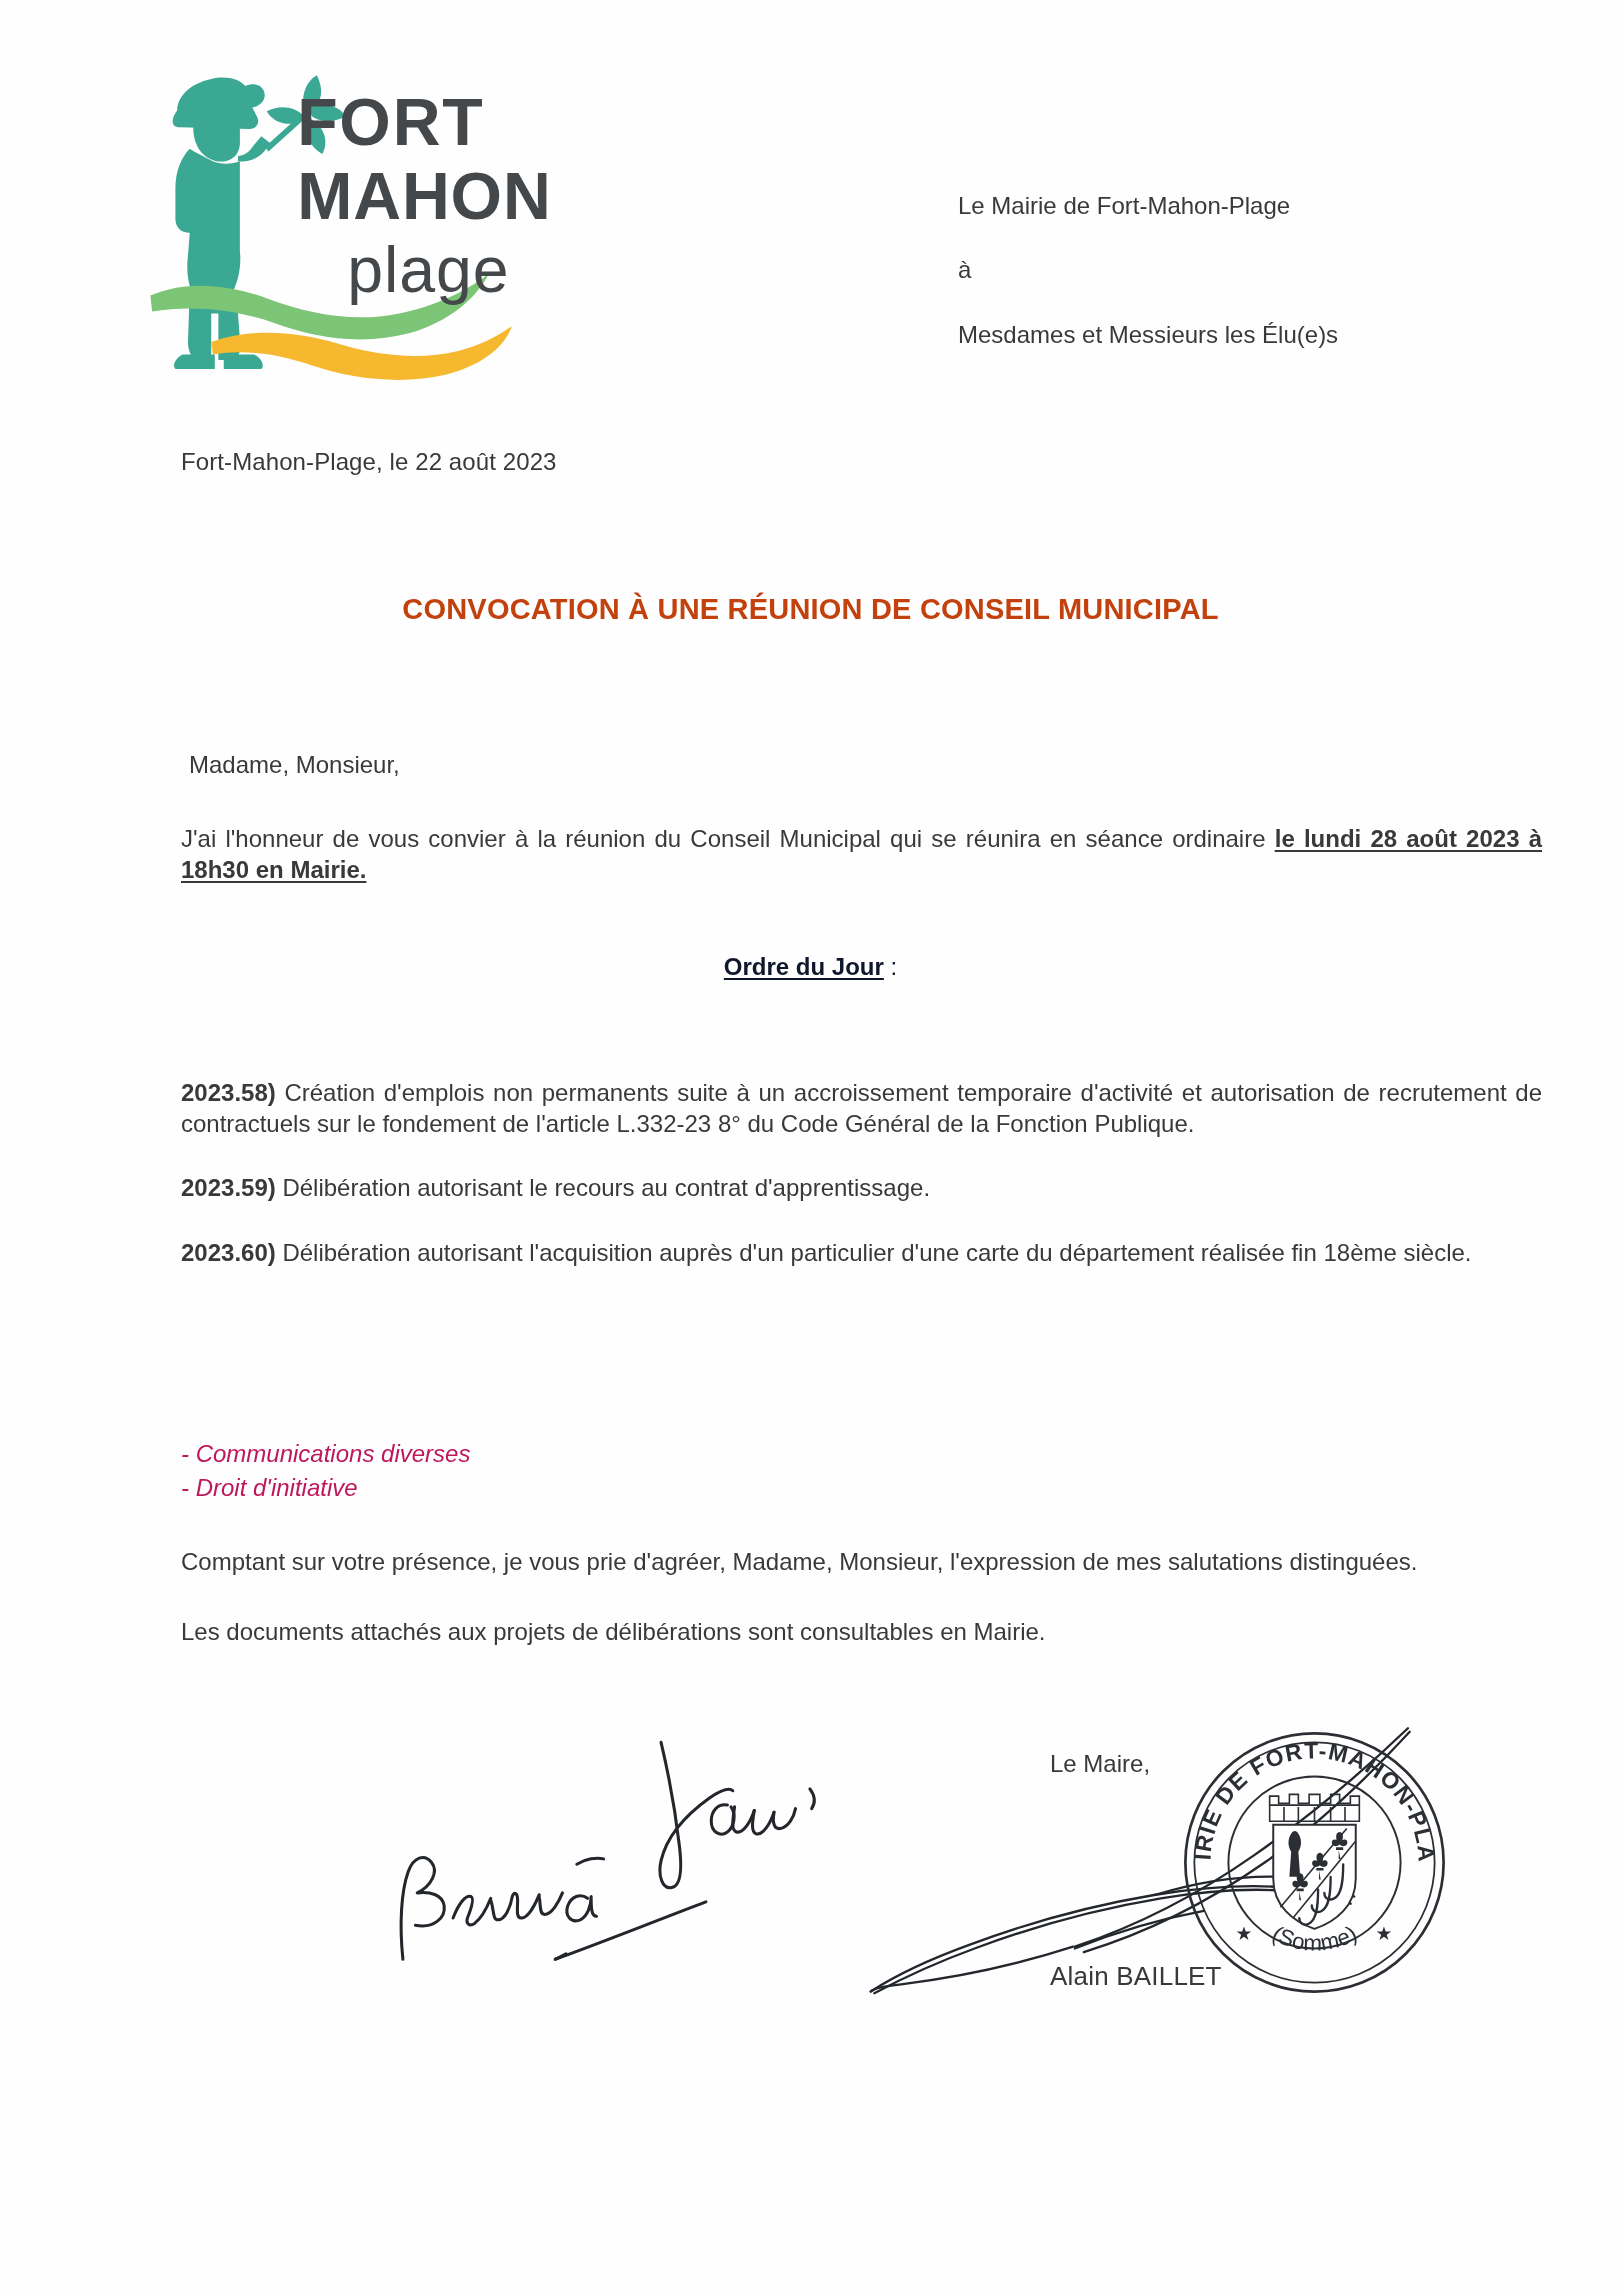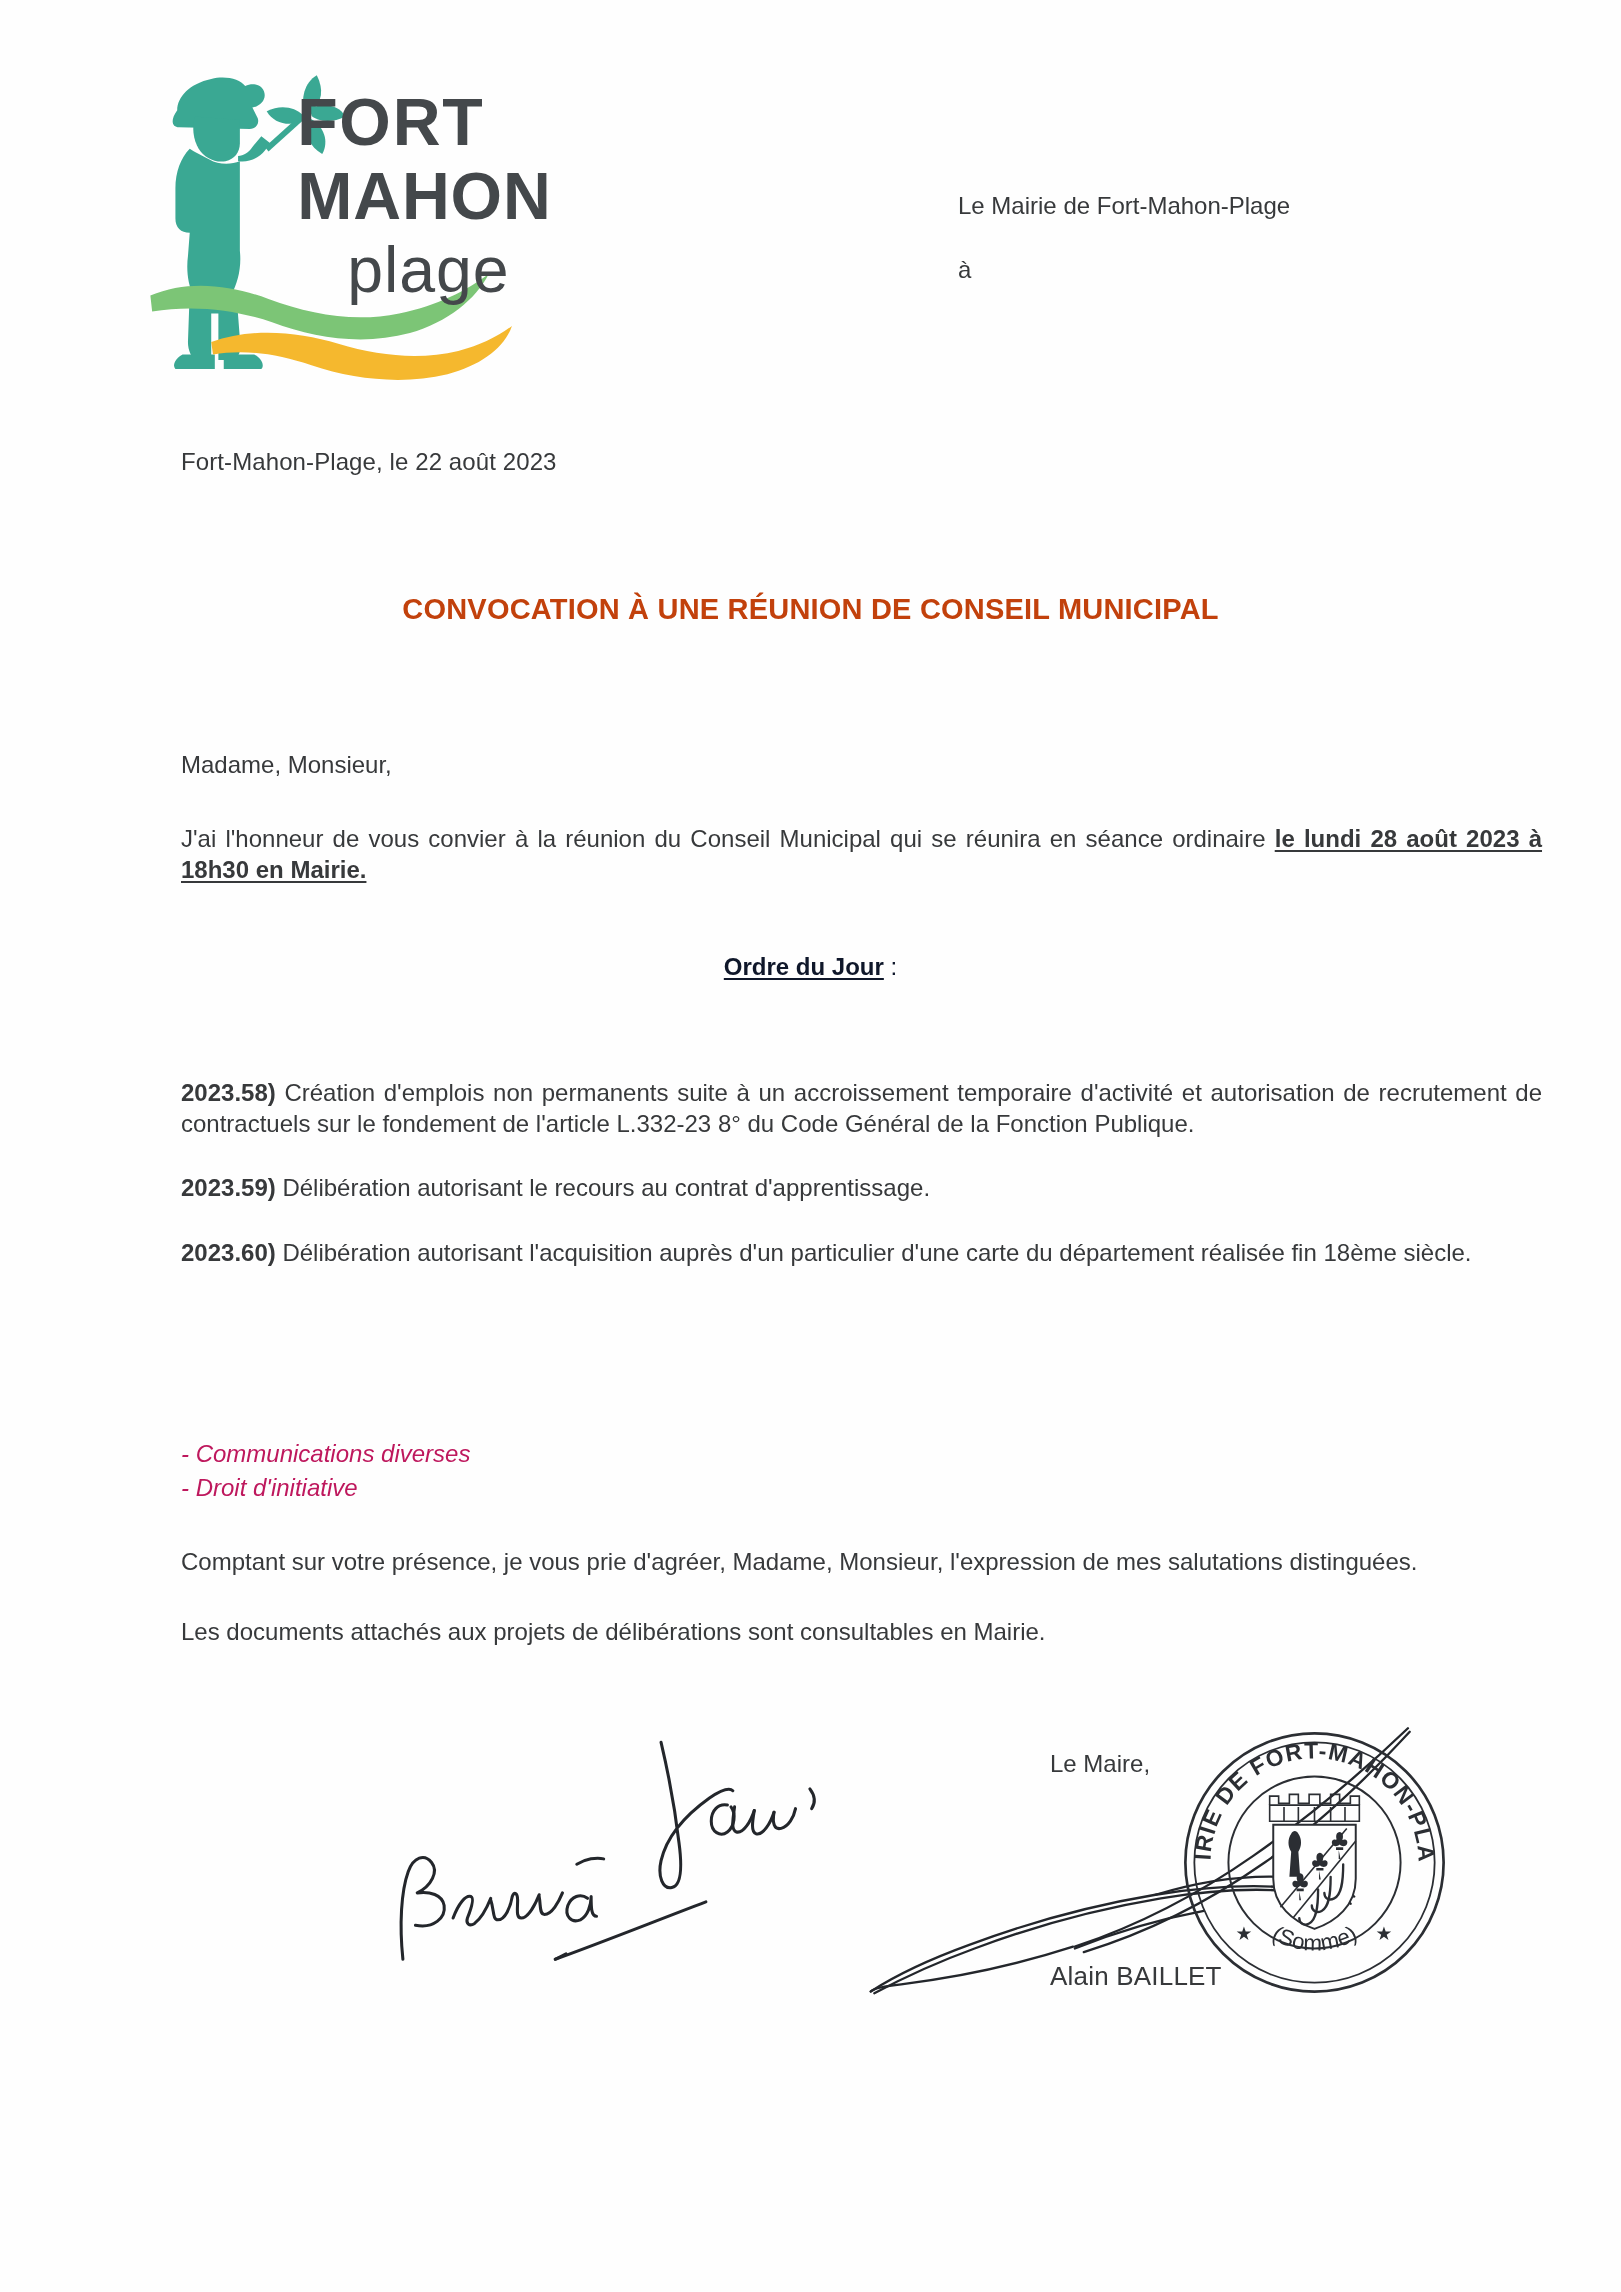--- a/index.html
+++ b/index.html
@@ -72,21 +72,21 @@
   
   .body-wrap {
     position: absolute;
     left: 181px;
     top: 749px;
     width: 1361px;
     font-size: 24px;
     color: #37393b;
     line-height: 1.30;
   }
-  .p-salut { margin: 0 0 43px 0; }
+  .p-salut { margin: 0 0 43px 8px; }
   .p-intro {
     margin: 0;
     text-align: justify;
     text-justify: inter-word;
   }
   .bold-underline {
     font-weight: bold;
     text-decoration: underline;
     text-underline-offset: 2.7px;
   }
@@ -241,20 +241,21 @@
 
       <text x="192" y="132" font-family="'Liberation Sans', sans-serif" font-size="74" font-weight="bold" fill="#44484b" letter-spacing="2">FORT</text>
       <text x="192" y="214" font-family="'Liberation Sans', sans-serif" font-size="74" font-weight="bold" fill="#44484b" letter-spacing="1">MAHON</text>
       <text x="248" y="296" font-family="'Liberation Sans', sans-serif" font-size="72" fill="#44484b" letter-spacing="1">plage</text>
     </svg>
   </div>
 
   <div class="address-block">
     <div class="address-line">Le Mairie de Fort-Mahon-Plage</div>
     <div class="address-line">à</div>
+    <div class="address-line">Mesdames et Messieurs les Élu(e)s</div>
   </div>
 
   <div class="date-line">Fort-Mahon-Plage, le 22 août 2023</div>
 
   <div class="doc-title">CONVOCATION À UNE RÉUNION DE CONSEIL MUNICIPAL</div>
 
   <div class="body-wrap">
     <p class="p-salut">Madame, Monsieur,</p>
     <p class="p-intro"><span>J'ai l'honneur de vous convier à la réunion du Conseil Municipal qui se réunira en séance ordinaire </span><span class="bold-underline">le lundi 28 août 2023 à 18h30 en Mairie.</span></p>
   </div>

